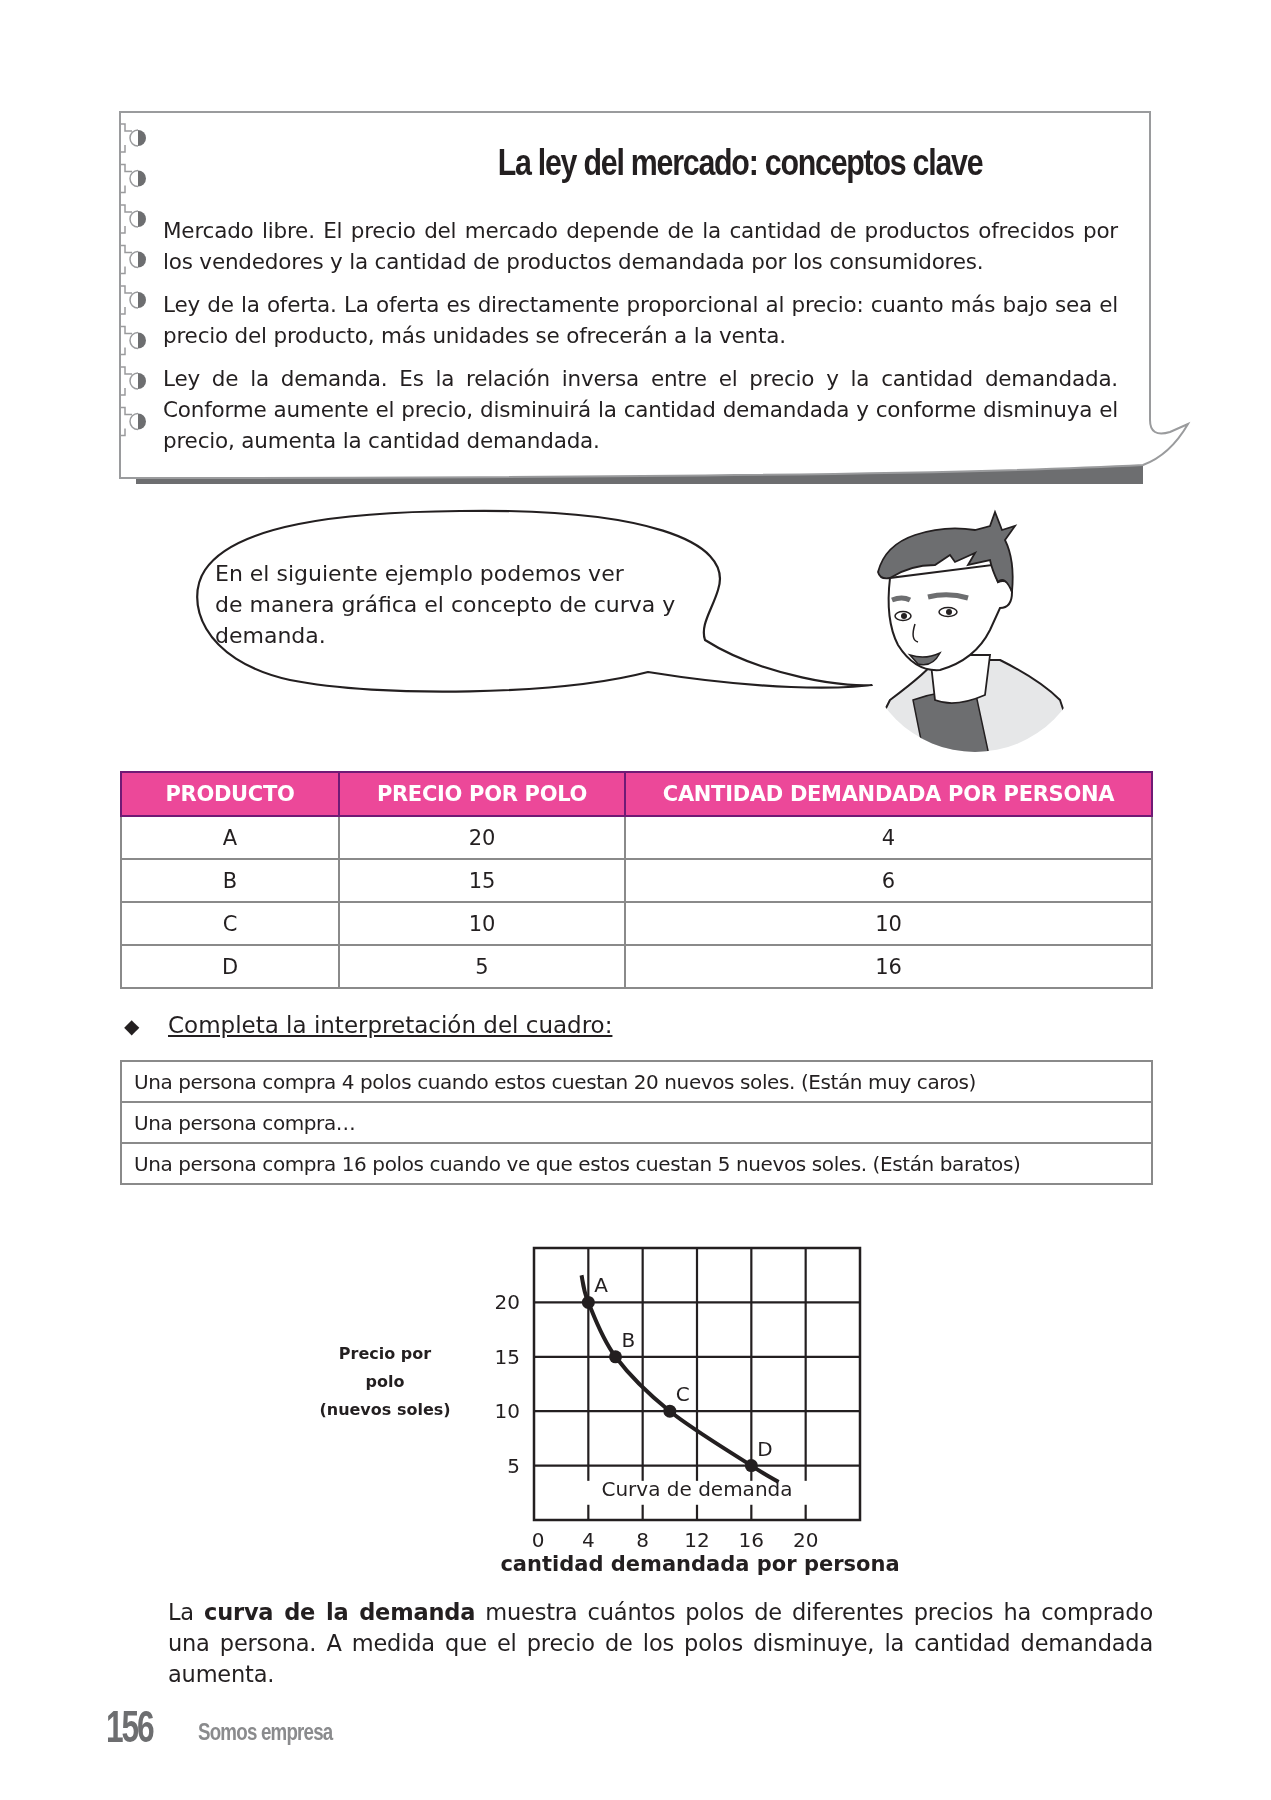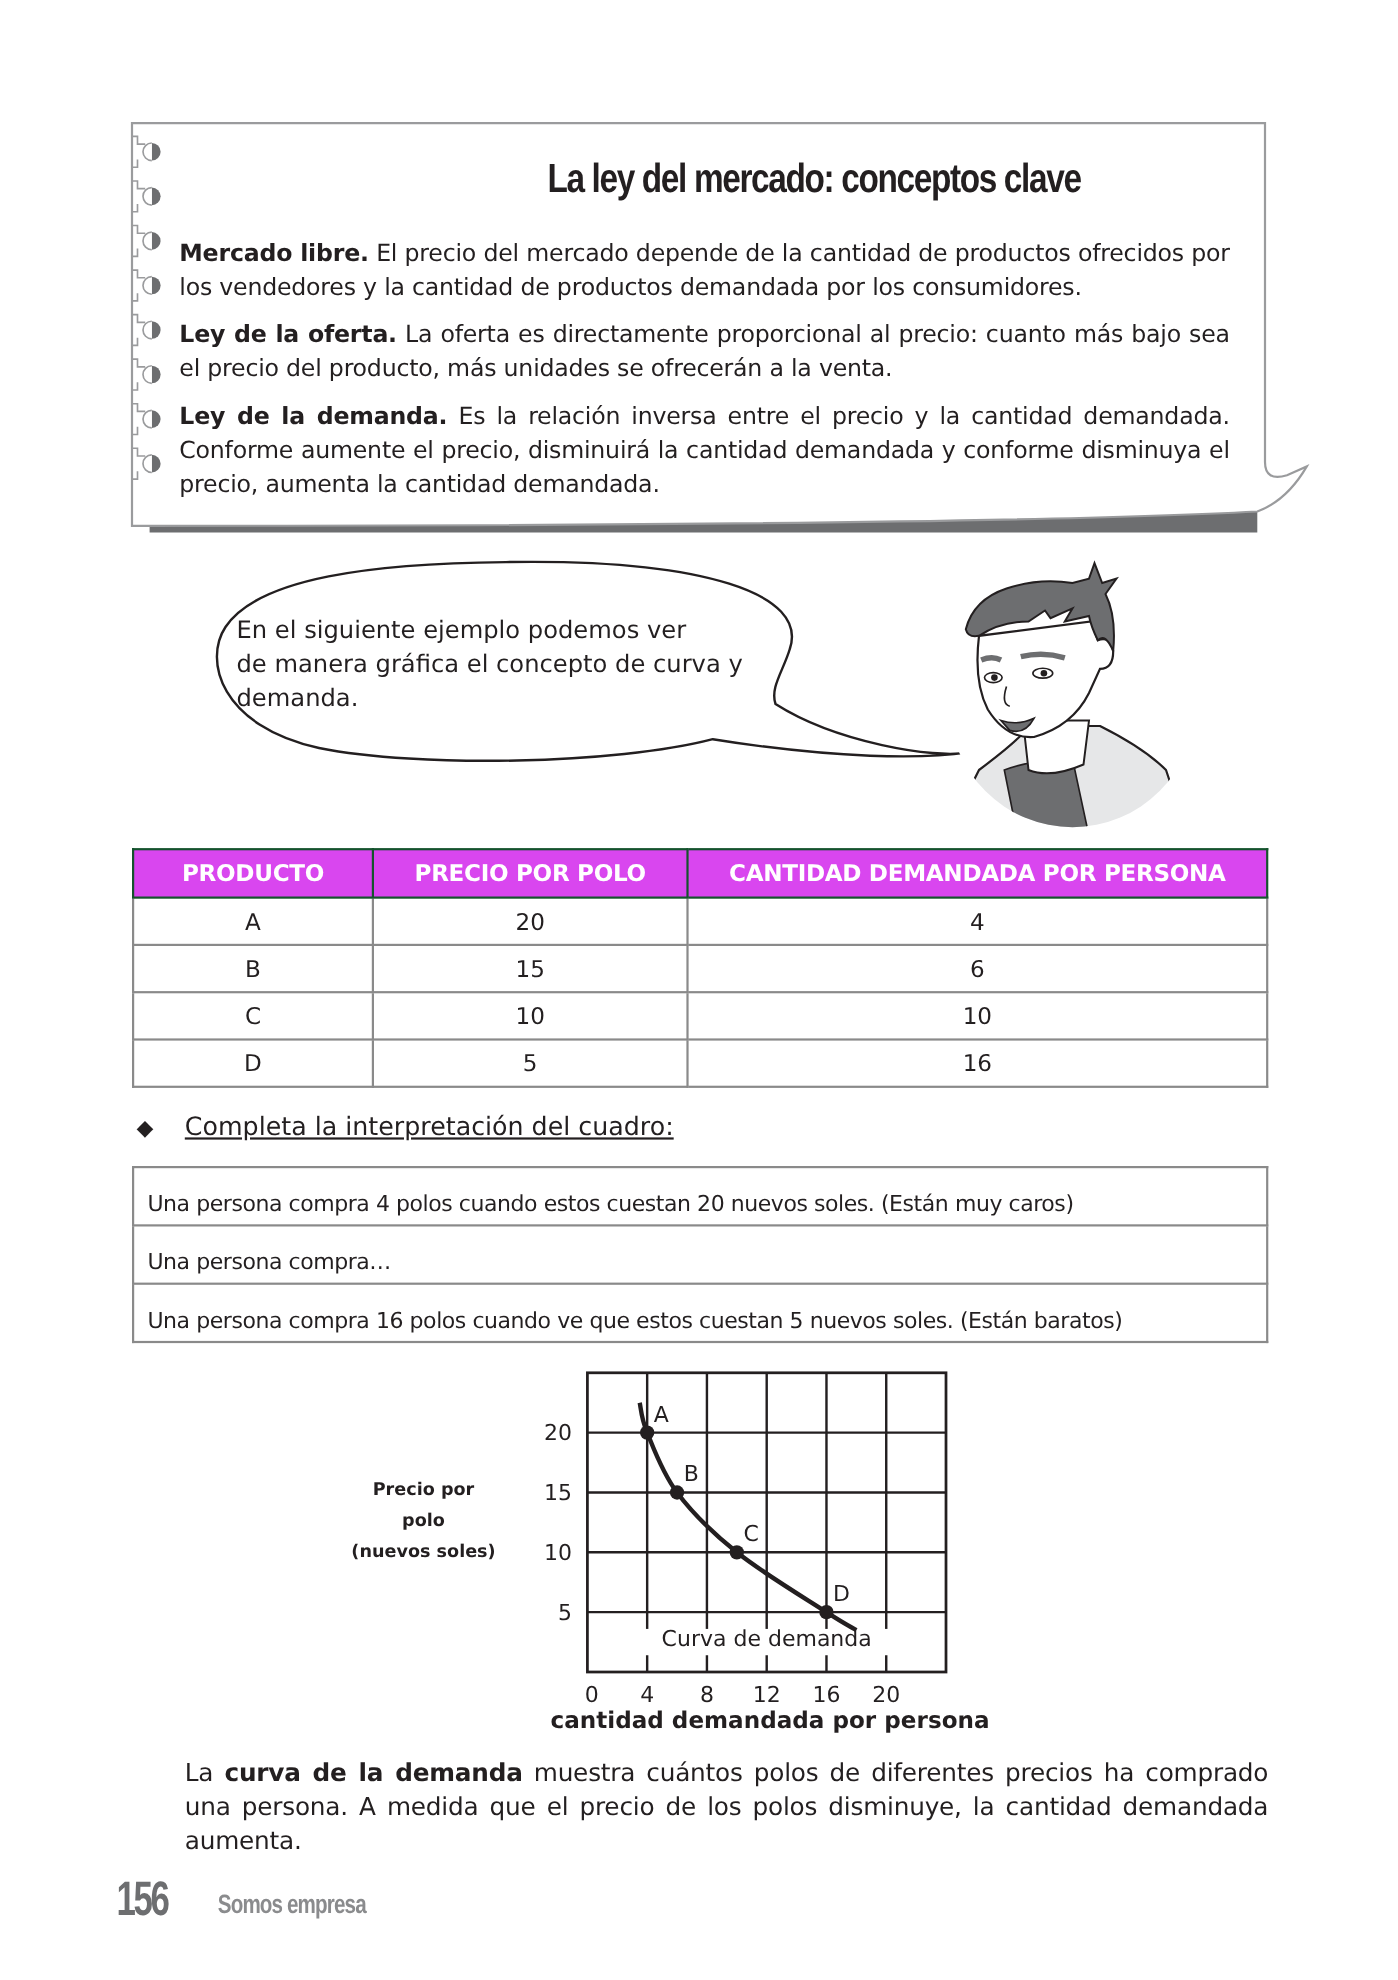--- a/index.html
+++ b/index.html
@@ -3,35 +3,35 @@
 <meta charset="utf-8">
 <style>
   html, body { margin:0; padding:0; background:#ffffff; }
   body { width:1271px; height:1800px; position:relative; overflow:hidden; font-family:"DejaVu Sans", sans-serif; color:#231f20; }
   .abs { position:absolute; }
 
   
   #concepts-svg { position:absolute; left:0; top:0; }
   .concepts-title { position:absolute; left:300px; width:880px; top:142px; text-align:center; font-family:"Liberation Sans", sans-serif; font-weight:bold; font-size:37px; letter-spacing:-1.5px; transform:scaleX(0.82); transform-origin:center; color:#231f20; }
   .concept { position:absolute; left:163px; width:955px; font-family:"DejaVu Sans", sans-serif; font-size:21.5px; line-height:31px; text-align:justify; color:#231f20; letter-spacing:-0.2px; }
-  .concept b { font-weight:bold;margin-top:35px; }
+  .concept b { font-weight:normal;margin-top:35px; }
 
   
   .bubble-text { position:absolute; left:215px; width:505px; top:558px; font-family:"DejaVu Sans", sans-serif; font-size:22px; line-height:31px; color:#231f20; }
 
   
   table.data { position:absolute; left:120px; top:771px; width:1033px; border-collapse:collapse; font-family:"DejaVu Sans", sans-serif; }
-  table.data th { background:#d946ef; color:#ffffff; font-weight:bold; font-size:21px; height:42px; border:2px solid #14532d; padding:0; text-align:center; letter-spacing:-0.3px; }
+  table.data th { background:#ec4899; color:#ffffff; font-weight:bold; font-size:21px; height:42px; border:2px solid #701a75; padding:0; text-align:center; letter-spacing:-0.3px; }
   table.data td { height:41px; border:2px solid #8a8a8a; font-size:21px; text-align:center; padding:0; color:#231f20; }
 
   .instruction { position:absolute; left:124px; top:1012px; font-size:23px; font-family:"DejaVu Sans", sans-serif; color:#231f20;text-decoration:underline; }
   .instruction .diamond { display:inline-block; width:22px; margin-right:22px; font-size:20px; }
 
   table.interp { position:absolute; left:120px; top:1060px; width:1033px; border-collapse:collapse; }
-  table.interp td { height:39px; border:2px solid #8a8a8a; font-size:20px; padding:12px 0 0 12px; text-align:left; color:#231f20; letter-spacing:-0.4px; }
+  table.interp td { height:39px; border:2px solid #8a8a8a; font-size:20px; padding:0 0 0 12px; text-align:left; color:#231f20; letter-spacing:-0.4px; }
 
   
   #chart-svg { position:absolute; left:0; top:0; overflow:visible; }
   .chart-ylabel { position:absolute; left:285px; width:200px; top:1340px; text-align:center; font-weight:bold; font-size:16px; line-height:28px; font-family:"DejaVu Sans", sans-serif; color:#231f20; }
   .chart-xlabel { position:absolute; left:470px; width:460px; top:1552px; text-align:center; font-weight:bold; font-size:21px; font-family:"DejaVu Sans", sans-serif; color:#231f20; }
 
   .summary { position:absolute; left:168px; width:985px; top:1597px; font-size:22.5px; line-height:31px; text-align:justify; color:#231f20; letter-spacing:-0.2px; }
   .summary b { font-weight:bold; }
 
   .page-num { position:absolute; left:106px; top:1702px; font-family:"Liberation Sans", sans-serif; font-weight:bold; font-size:44px; color:#6d6e70; letter-spacing:-3px; transform:scaleX(0.72); transform-origin:left; }

